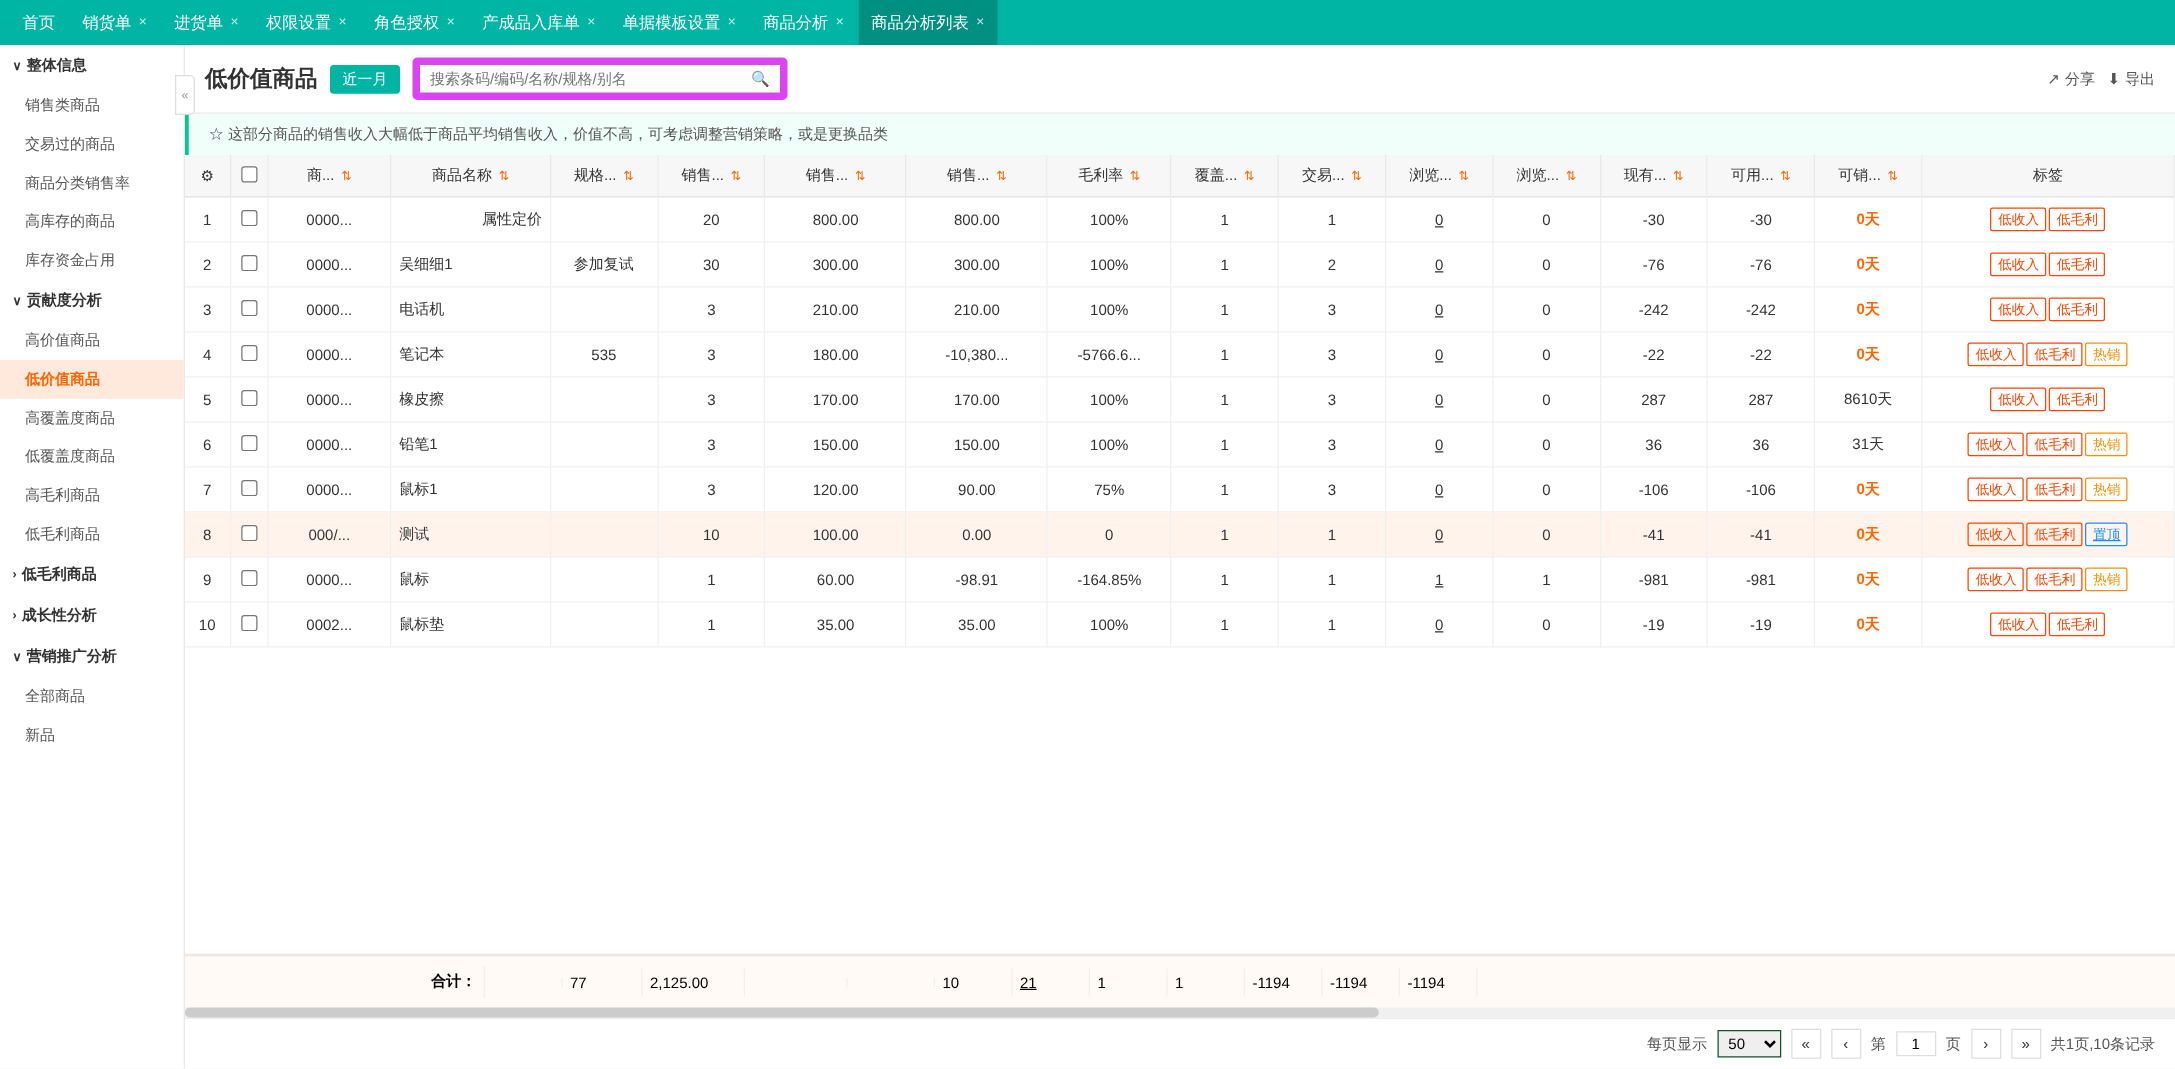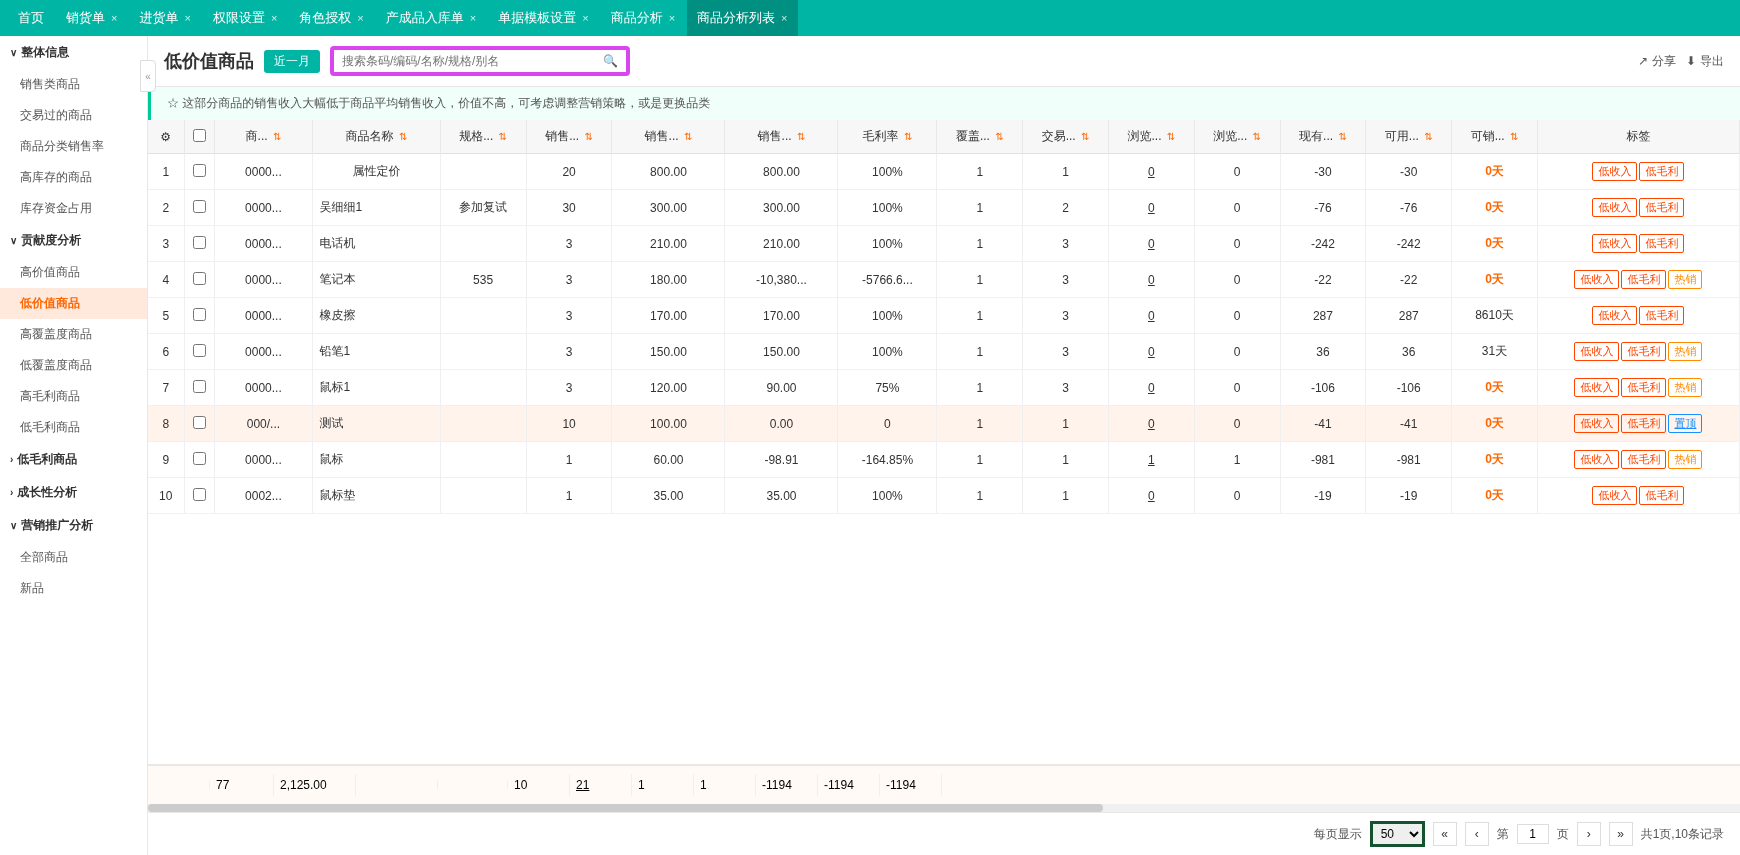--- a/index.html
+++ b/index.html
@@ -100,21 +100,21 @@
       color: #fff;
       border: none;
       padding: 3px 10px;
       border-radius: 3px;
       cursor: pointer;
       font-size: 12px;
     }
     .search-box {
       flex: 1;
       max-width: 300px;
-      border: 4px solid #d946ef;
+      border: 6px solid #d946ef;
       border-radius: 4px;
       padding: 4px 8px;
       display: flex;
       align-items: center;
       gap: 4px;
     }
     .search-box input {
       border: none;
       outline: none;
       flex: 1;
@@ -214,21 +214,21 @@
       display: flex;
       align-items: center;
       justify-content: flex-end;
       padding: 8px 16px;
       border-top: 1px solid #e8e8e8;
       gap: 8px;
       font-size: 12px;
       color: #555;
     }
     .page-size-select {
-      border: 3px solid #14532d;
+      border: 1px solid #14532d;
       padding: 2px 4px;
       font-size: 12px;
     }
     .page-btn {
       width: 24px;
       height: 24px;
       border: 1px solid #ddd;
       background: #fff;
       cursor: pointer;
       display: flex;
@@ -354,21 +354,21 @@
             <th style="min-width:60px;">可用... <span class="sort-icon">⇅</span></th>
             <th style="min-width:60px;">可销... <span class="sort-icon">⇅</span></th>
             <th style="min-width:140px;">标签</th>
           </tr>
         </thead>
         <tbody id="table-body">
         <tr>
       <td>1</td>
       <td><input type="checkbox" style=""></td>
       <td>0000...</td>
-      <td style="text-align:center;">属性定价</td>
+      <td style="text-align:right;">属性定价</td>
       <td></td>
       <td>20</td>
       <td>800.00</td>
       <td>800.00</td>
       <td>100%</td>
       <td>1</td>
       <td>1</td>
       <td><span class="underline">0</span></td>
       <td>0</td>
       <td>-30</td>
@@ -545,20 +545,21 @@
       <td>-19</td>
       <td>-19</td>
       <td><span class="zero-orange">0天</span></td>
       <td><span class="tag-badge tag-red">低收入</span><span class="tag-badge tag-red">低毛利</span></td>
     </tr>
           </tbody>
       </table>
     </div>
 
     <div class="table-footer">
+      <div class="footer-cell" style="width:240px; text-align:right; font-weight:bold;">合计：</div>
       <div class="footer-cell" style="width:62px;"></div>
       <div class="footer-cell" style="width:64px;">77</div>
       <div class="footer-cell" style="width:82px;">2,125.00</div>
       <div class="footer-cell" style="width:82px;"></div>
       <div class="footer-cell" style="width:70px;"></div>
       <div class="footer-cell" style="width:62px;">10</div>
       <div class="footer-cell" style="width:62px;text-decoration:underline;">21</div>
       <div class="footer-cell" style="width:62px;">1</div>
       <div class="footer-cell" style="width:62px;">1</div>
       <div class="footer-cell" style="width:62px;">-1194</div>

